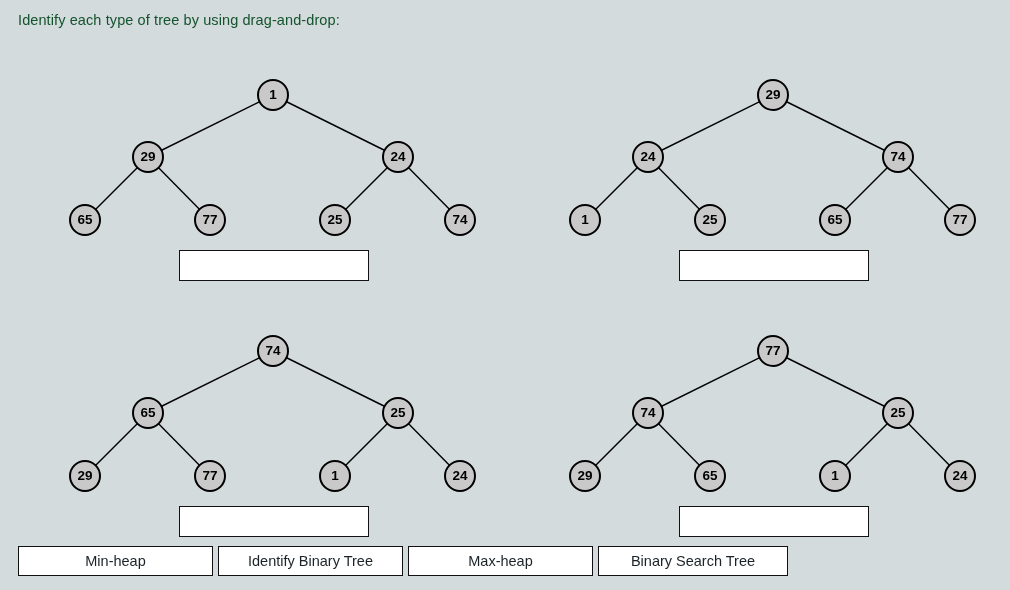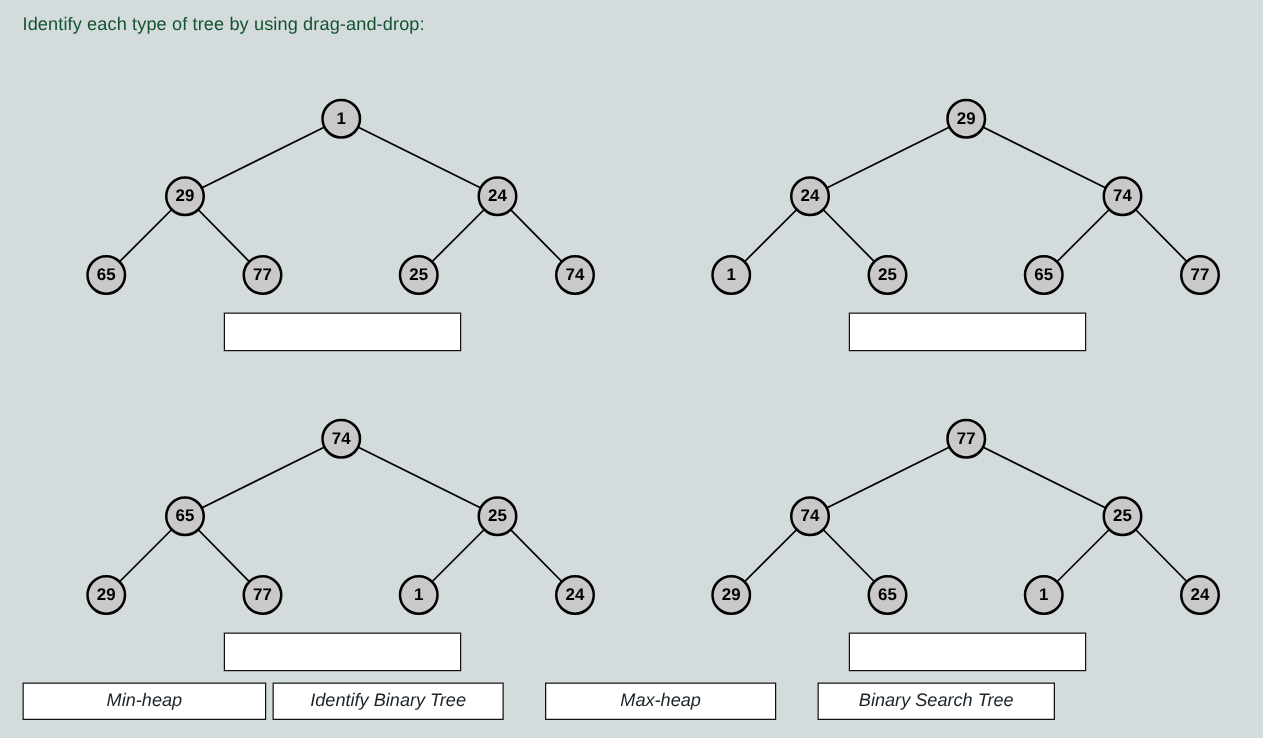--- a/index.html
+++ b/index.html
@@ -68,41 +68,40 @@
     border: 1.6px solid #111;
     box-sizing: border-box;
   }
   .options-row {
     position: absolute;
     left: 18px;
     top: 546px;
     display: flex;
     gap: 5px;
     align-items: flex-end;
-    font-style: italic;
   }
   .option {
     height: 30px;
     background: #ffffff;
     border: 1.6px solid #111;
     box-sizing: border-box;
     display: flex;
     align-items: center;
     justify-content: center;
     font-size: 14.5px;
     color: #1b2328;
     cursor: move;
     padding: 0 10px;
     white-space: nowrap;
     font-family: "Liberation Sans", sans-serif;
   }
   .opt-w1 { width: 195px; }
   .opt-w2 { width: 185px; }
-  .opt-w3 { width: 185px; margin-left: 28px; }
-  .opt-w4 { width: 190px; margin-left: 28px; }
+  .opt-w3 { width: 185px; }
+  .opt-w4 { width: 190px; }
 </style>
 </head>
 <body>
 
 <div id="stage">
 
   <div class="prompt">Identify each type of tree by using drag-and-drop:</div>
 
   <div class="tree" style="left:0px; top:78px;">
     <svg viewBox="0 0 505 230">

